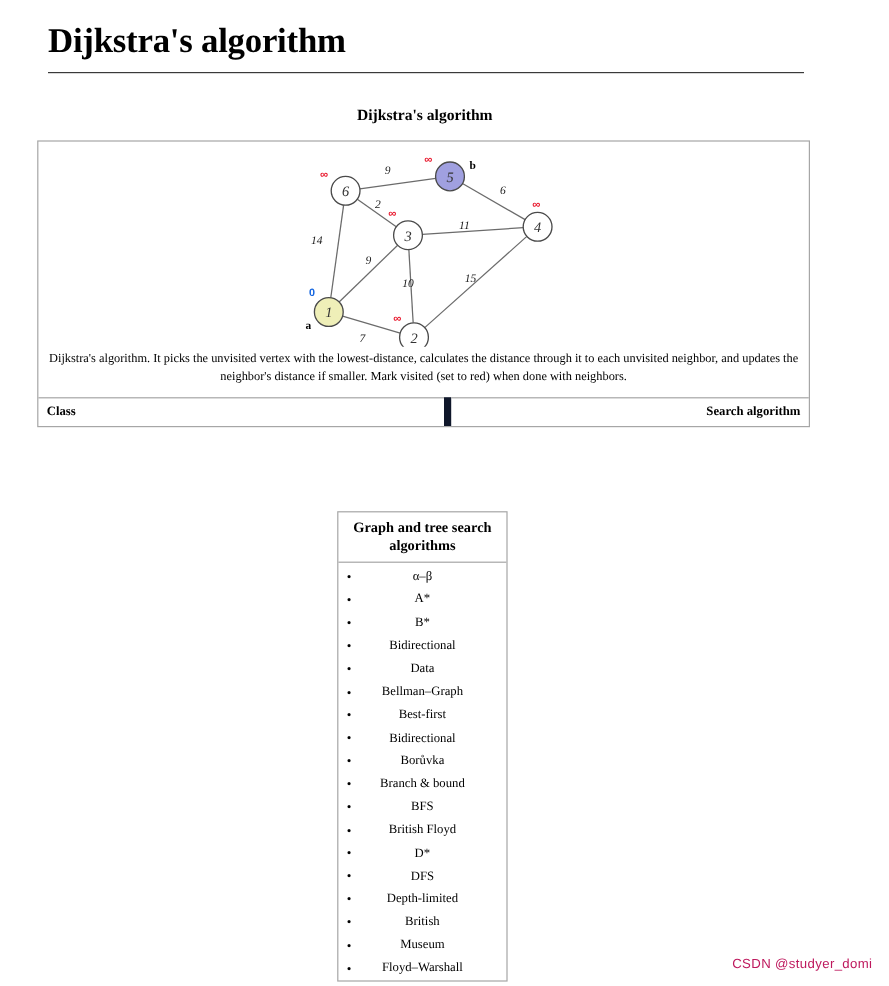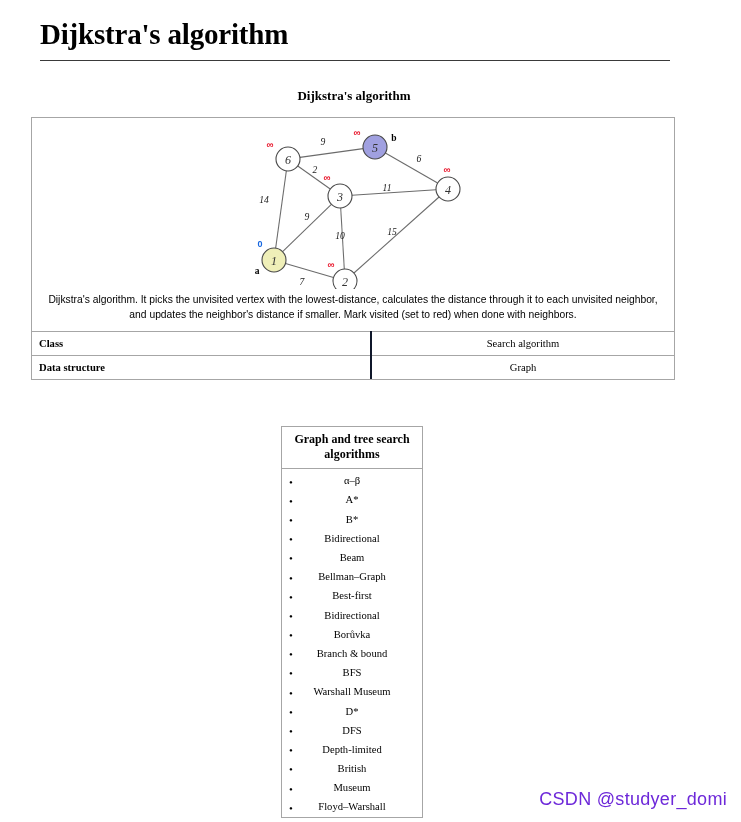--- a/index.html
+++ b/index.html
@@ -69,45 +69,45 @@
     top: 0;
     width: 644px;
     height: 171px;
     display: block;
   }
   #graph-caption {
     padding: 4px 8px 9px 8px;
     font-size: 10.3px;
     line-height: 1.42;
     text-align: center;
-    font-family: Liberation Sans, sans-serif;
+    font-family: Liberation Serif, serif;
   }
   #info-table {
     border-collapse: collapse;
     width: 100%;
     table-layout: fixed;
   }
   #info-table tr { }
   #info-table th, #info-table td {
     border-top: 1px solid #a6a6a6;
     padding: 6px 7px 6px 7px;
     font-size: 10.6px;
     vertical-align: middle;
     font-family: "Liberation Serif", "DejaVu Serif", serif;
   }
   #info-table th {
     text-align: left;
     font-weight: bold;
     width: 324px;
-    border-right: 2px solid #0f172a;
+    border-right: 6px solid #0f172a;
     margin-left: 40px;
   }
   #info-table td {
-    text-align: center;
-    font-weight: normal;
+    text-align: right;
+    font-weight: bold;
   }
   .math {
     font-family: "Liberation Serif", "DejaVu Serif", serif;
     font-size: 14px;
     font-style: italic;
   }
 
   
   #infobox-2 {
     position: absolute;
@@ -148,22 +148,22 @@
     font-size: 11px;
     line-height: 1;
   }
 
   
   #watermark {
     position: absolute;
     right: 14px;
     bottom: 12px;
     font-family: "Liberation Sans", "DejaVu Sans", sans-serif;
-    font-size: 18px;
-    color: #6d28d9;
+    font-size: 11px;
+    color: #be185d;
     letter-spacing: 0.3px;
     white-space: nowrap;
     text-align: center;
   }
 
   
   .node-circle { fill: #ffffff; stroke: #4a4a4a; stroke-width: 1.1; }
   .node-circle.visited { fill: #a0a0e0; }
   .node-circle.current { fill: #efefb8; }
   .node-label {
@@ -278,43 +278,39 @@
   </div>
 
   <div id="graph-caption">Dijkstra's algorithm. It picks the unvisited vertex with the lowest-distance, calculates the distance through it to each unvisited neighbor, and updates the neighbor's distance if smaller. Mark visited (set to red) when done with neighbors.</div>
 
   <table id="info-table">
     <tbody id="info-table-body">
         <tr>
           <th>Class</th>
           <td>Search algorithm</td>
         </tr>
-        <tr>
-          <th>Data structure</th>
-          <td>Graph</td>
-        </tr>
       </tbody>
   </table>
 </div>
 
 <div id="infobox-2">
   <div id="algo-title">Graph and tree search algorithms</div>
   <ul id="algo-list">
       <li><span class="bullet">•</span><span>α–β</span></li>
       <li><span class="bullet">•</span><span>A*</span></li>
       <li><span class="bullet">•</span><span>B*</span></li>
       <li><span class="bullet">•</span><span>Bidirectional</span></li>
-      <li><span class="bullet">•</span><span>Beam</span></li>
+      <li><span class="bullet">•</span><span>Data</span></li>
       <li><span class="bullet">•</span><span>Bellman–Graph</span></li>
       <li><span class="bullet">•</span><span>Best-first</span></li>
       <li><span class="bullet">•</span><span>Bidirectional</span></li>
       <li><span class="bullet">•</span><span>Borůvka</span></li>
       <li><span class="bullet">•</span><span>Branch &amp; bound</span></li>
       <li><span class="bullet">•</span><span>BFS</span></li>
-      <li><span class="bullet">•</span><span>Warshall Museum</span></li>
+      <li><span class="bullet">•</span><span>British Floyd</span></li>
       <li><span class="bullet">•</span><span>D*</span></li>
       <li><span class="bullet">•</span><span>DFS</span></li>
       <li><span class="bullet">•</span><span>Depth-limited</span></li>
       <li><span class="bullet">•</span><span>British</span></li>
       <li><span class="bullet">•</span><span>Museum</span></li>
       <li><span class="bullet">•</span><span>Floyd–Warshall</span></li>
     </ul>
 </div>
 
 <div id="watermark">CSDN @studyer_domi</div>

